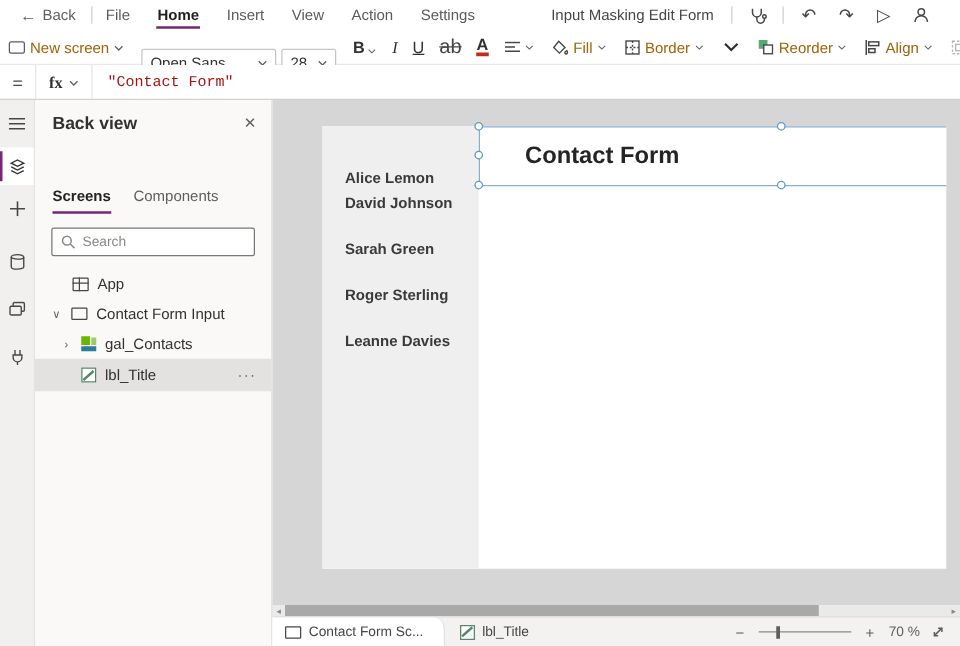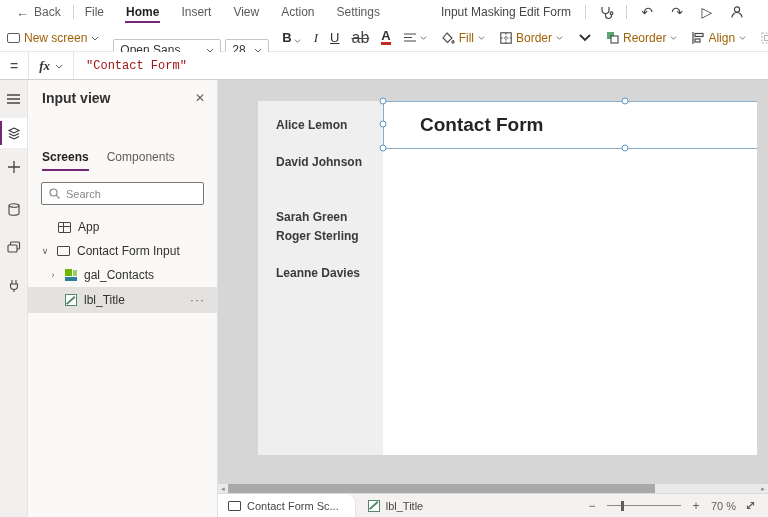--- a/index.html
+++ b/index.html
@@ -47,21 +47,21 @@
   .disabled svg * { stroke:#b8b6b4 !important; }
 
   
   .formulabar { position:absolute; top:52px; left:0; width:768px; height:28px; background:#fff;
                 border-bottom:1px solid #d2d0ce; display:flex; align-items:stretch; font-size:12px; }
   .prop-select { width:202px; display:flex; align-items:center; justify-content:space-between;
                  padding:0 10px 0 12px; color:#484644; border-right:1px solid #e8e6e4; }
   .equals { display:flex; align-items:center; padding:0 10px; font-size:14px; color:#484644; }
   .fx-chip { display:flex; align-items:center; gap:5px; padding:0 10px; border-left:1px solid #e8e6e4;
              border-right:1px solid #e8e6e4; color:#323130; }
-  .fx-chip .fx { font-family:"Liberation Serif", serif; font-style:italic; font-weight:700; font-size:13px; }
+  .fx-chip .fx { font-family:"Liberation Serif", serif; font-weight:700; font-size:13px; }
   .formula-text { display:flex; align-items:center; padding:0 12px;
                   font-family:"Liberation Mono", monospace; font-size:12px; color:#a31515; }
 
   
   .rail { position:absolute; top:80px; left:0; width:28px; bottom:0; background:#f1f0ee;
           border-right:1px solid #e6e4e2; display:flex; flex-direction:column; align-items:stretch; }
   .rail-item { height:30px; margin-top:4px; display:flex; align-items:center; justify-content:center;
                color:#484644; position:relative; }
   .rail-item.selected { background:#fff; }
   .rail-item.selected::before { content:""; position:absolute; left:0; top:3px; bottom:3px; width:2px; background:#742774; }
@@ -372,21 +372,21 @@
       <svg width="12" height="13" viewBox="0 0 12 13" fill="none" stroke="#484644" stroke-width="1.1">
         <path d="M4 1 V5 M8 1 V5"></path>
           <path d="M2.5 5 H9.5 V7 a3.5 3.5 0 0 1 -7 0 Z"></path>
           <path d="M6 10.5 V13"></path>
       </svg>
     </div>
   </div>
 
   <div class="tree-panel">
     <div class="tp-header">
-      <span class="tp-title">Input view</span>
+      <span class="tp-title">Back view</span>
       <span class="tp-close">✕</span>
     </div>
     <div class="tp-tabs">
       <span class="tp-tab active">Screens</span>
       <span class="tp-tab">Components</span>
     </div>
     <div class="search-box">
       <span>
         <svg width="11" height="11" viewBox="0 0 11 11" fill="none" stroke="#8a8886" stroke-width="1.2">
           <circle cx="4.5" cy="4.5" r="3.5"></circle>
@@ -417,23 +417,23 @@
     <div class="tree-row row-lbl">
       <span class="lbl-glyph"></span>
       <span>lbl_Title</span>
       <span class="dots">···</span>
     </div>
   </div>
 
   <div class="canvas">
     <div class="screen">
       <div class="gallery">
-        <div class="gal-name" style="top:17px">Alice Lemon</div>
+        <div class="gal-name" style="top:34px">Alice Lemon</div>
         <div class="gal-name" style="top:54px">David Johnson</div>
-        <div class="gal-name" style="top:109px">Sarah Green</div>
+        <div class="gal-name" style="top:91px">Sarah Green</div>
         <div class="gal-name" style="top:128px">Roger Sterling</div>
         <div class="gal-name" style="top:165px">Leanne Davies</div>
       </div>
       <div class="title-ctrl">Contact Form</div>
     </div>
 
     <div class="sel-line" style="left:165px; top:21px; width:374px; height:1px;"></div>
     <div class="sel-line" style="left:165px; top:68px; width:374px; height:1px;"></div>
     <div class="sel-line" style="left:165px; top:21px; width:1px; height:47px;"></div>
     <span class="handle" style="left:165px; top:21px;"></span>

